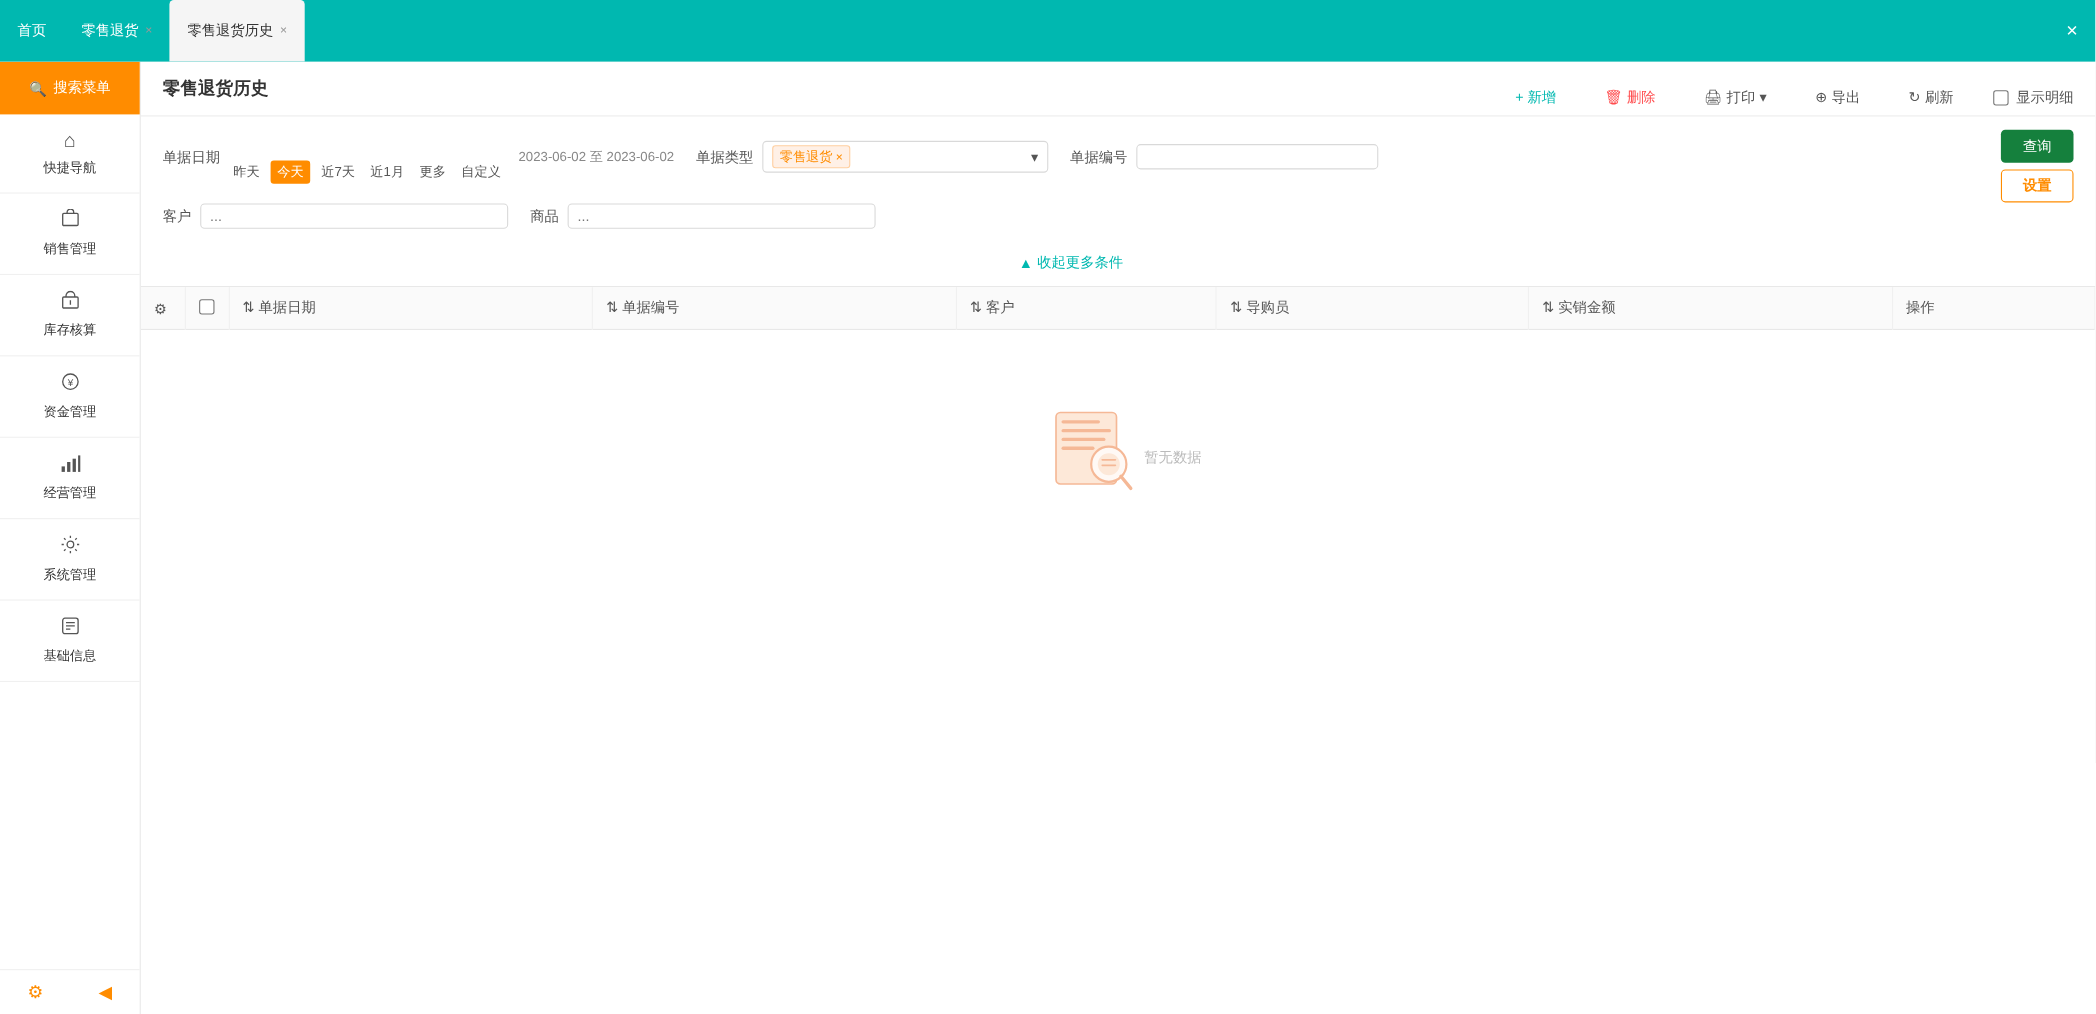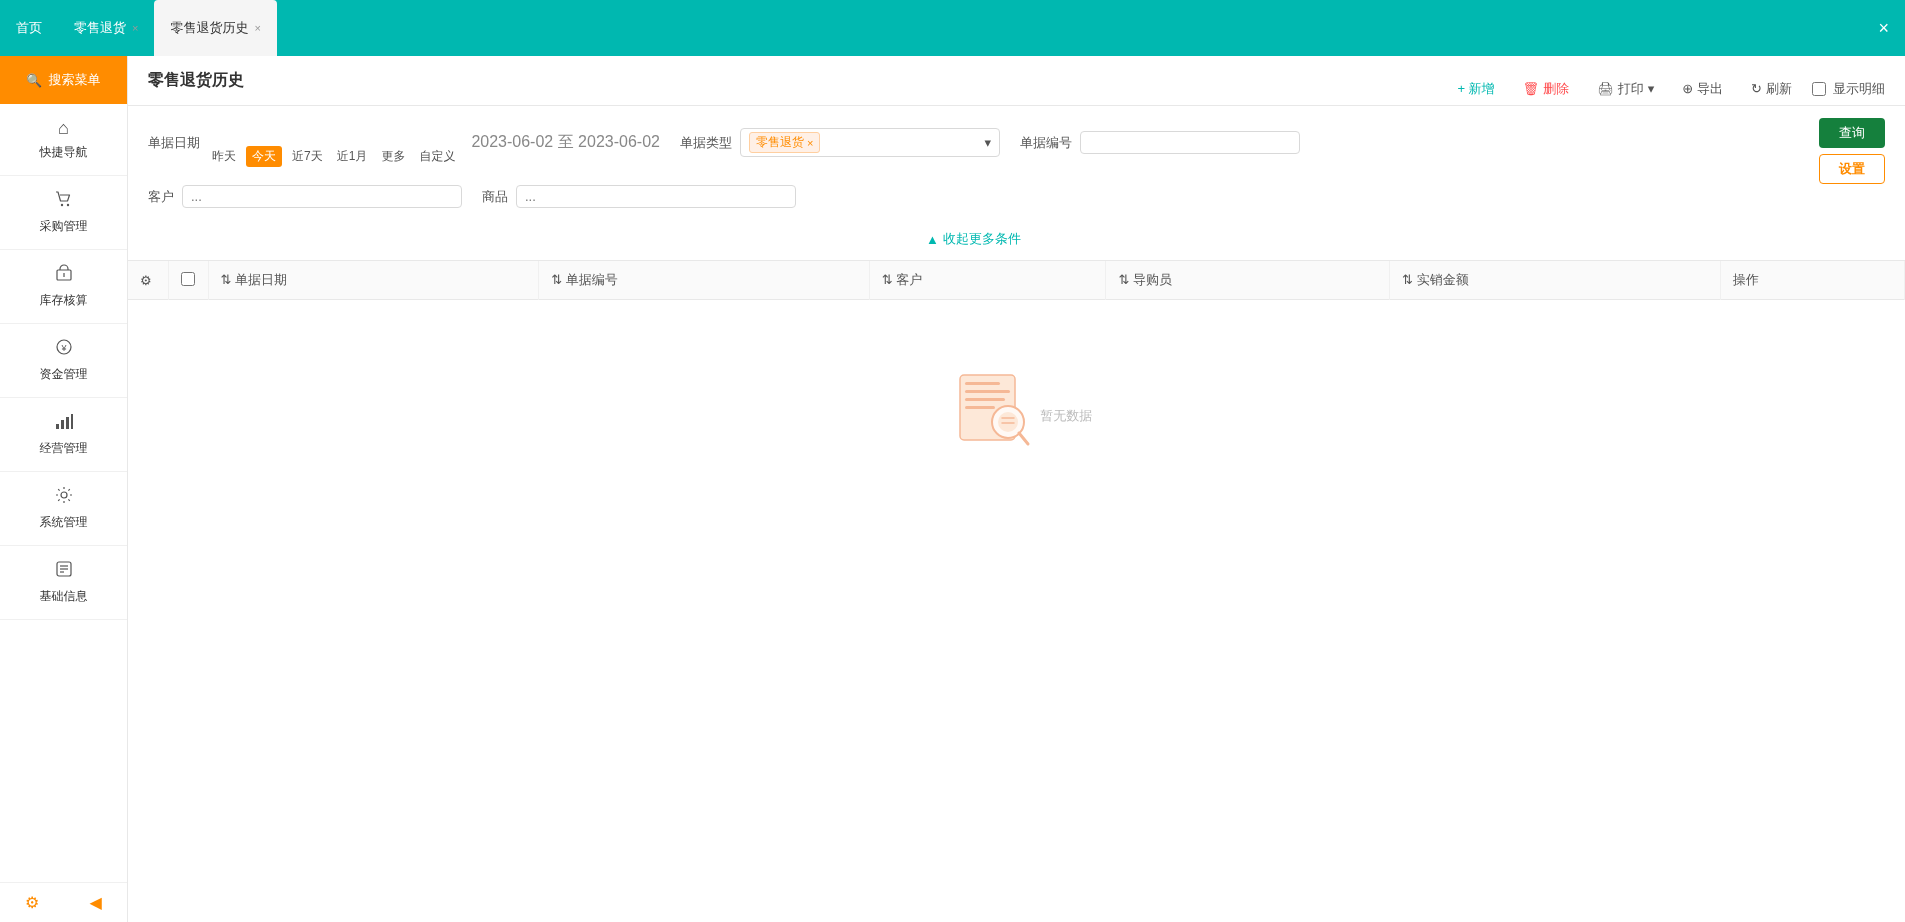--- a/index.html
+++ b/index.html
@@ -107,21 +107,21 @@
     .page-header {
       background: #fff;
       padding: 0 20px;
       height: 50px;
       display: flex;
       align-items: center;
       justify-content: space-between;
       border-bottom: 1px solid #e8e8e8;
     }
     .page-title { font-size: 16px; font-weight: bold; color: #333; }
-    .header-actions { display: flex; align-items: center; gap: 12px; margin-top: 16px; }
+    .header-actions { display: flex; align-items: center; gap: 28px; margin-top: 16px; }
     .header-btn {
       display: flex; align-items: center; gap: 4px;
       font-size: 13px; color: #555; cursor: pointer; padding: 4px 8px;
       border: none; background: none;
     }
     .btn-new { color: #00b8b0; }
     .btn-del { color: #ff4d4f; }
     .show-detail { display: flex; align-items: center; gap: 4px; font-size: 13px; color: #555; }
     .show-detail input { margin-right: 3px; }
 
@@ -146,21 +146,21 @@
       color: #555;
     }
     .filter-label { white-space: nowrap; font-size: 13px; color: #555; }
     .date-options { display: flex; align-items: center; gap: 6px; margin-top: 28px; }
     .date-opt {
       font-size: 12px; color: #555; cursor: pointer; padding: 1px 4px;
     }
     .date-opt.active {
       background: #ff8c00; color: #fff; border-radius: 3px; padding: 2px 6px;
     }
-    .date-range { font-size: 16px; color: #888; margin-left: 4px; }
+    .date-range { font-size: 12px; color: #888; margin-left: 4px; }
     .type-selector {
       display: flex; align-items: center;
       border: 1px solid #d9d9d9; border-radius: 4px; padding: 3px 8px;
       min-width: 200px; font-size: 13px; cursor: pointer; background: #fff;
       justify-content: space-between;
     }
     .type-tag {
       background: #fff0e6; color: #ff8c00; border: 1px solid #ffcfa0;
       border-radius: 3px; padding: 1px 6px; font-size: 12px;
       display: flex; align-items: center; gap: 3px;
@@ -296,26 +296,25 @@
       <span>🔍</span>
       <span>搜索菜单</span>
     </div>
     <div class="sidebar-item">
       <span class="icon">⌂</span>
       <span>快捷导航</span>
     </div>
     <div class="sidebar-item">
       <span class="icon">
         <svg width="18" height="18" viewBox="0 0 18 18">
-            <circle cx="7" cy="15" r="1.2" fill="#555"></circle>
-            <circle cx="13" cy="15" r="1.2" fill="#555"></circle>
-            <path d="M1 2h2l2.5 9h7l2-6H5" fill="none" stroke="#555" stroke-width="1.2" stroke-linejoin="round"></path>
+            <rect x="2" y="4" width="14" height="11" rx="1" fill="none" stroke="#555" stroke-width="1.2"></rect>
+            <path d="M6 4V3a3 3 0 0 1 6 0v1" fill="none" stroke="#555" stroke-width="1.2"></path>
           </svg>
       </span>
-      <span>采购管理</span>
+      <span>销售管理</span>
     </div>
     <div class="sidebar-item">
       <span class="icon">
         <svg width="18" height="18" viewBox="0 0 18 18">
             <rect x="2" y="6" width="14" height="10" rx="1" fill="none" stroke="#555" stroke-width="1.2"></rect>
             <path d="M5 6V5a4 4 0 0 1 8 0v1" fill="none" stroke="#555" stroke-width="1.2"></path>
             <line x1="9" y1="9" x2="9" y2="13" stroke="#555" stroke-width="1.2"></line>
           </svg>
       </span>
       <span>库存核算</span>

